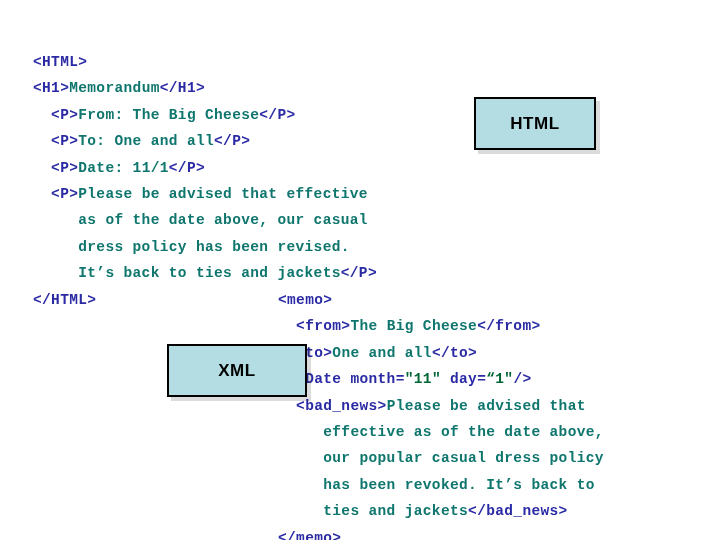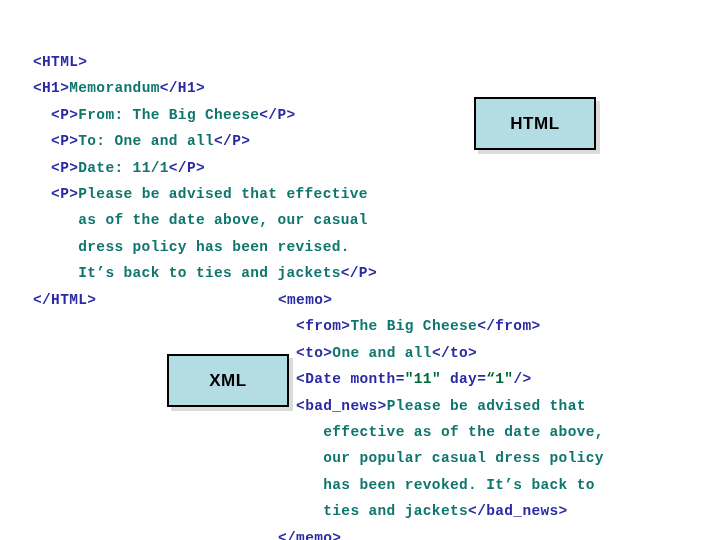--- a/index.html
+++ b/index.html
@@ -74,22 +74,22 @@
   #callout-html {
     left: 461px;
     top: 97px;
     width: 122px;
     height: 53px;
     margin-left: 13px;
   }
 
   #callout-xml {
     left: 167px;
-    top: 354px;
-    width: 122px;
+    top: 344px;
+    width: 140px;
     height: 53px;
     align-items: center;
   }
 </style>
 </head>
 <body>
 
 <div class="code-block" id="html-code"><div class="code-line"><span class="tag">&lt;HTML&gt;</span></div><div class="code-line"><span class="tag">&lt;H1&gt;</span><span class="txt">Memorandum</span><span class="tag">&lt;/H1&gt;</span></div><div class="code-line"><span class="txt">  </span><span class="tag">&lt;P&gt;</span><span class="txt">From: The Big Cheese</span><span class="tag">&lt;/P&gt;</span></div><div class="code-line"><span class="txt">  </span><span class="tag">&lt;P&gt;</span><span class="txt">To: One and all</span><span class="tag">&lt;/P&gt;</span></div><div class="code-line"><span class="txt">  </span><span class="tag">&lt;P&gt;</span><span class="txt">Date: 11/1</span><span class="tag">&lt;/P&gt;</span></div><div class="code-line"><span class="txt">  </span><span class="tag">&lt;P&gt;</span><span class="txt">Please be advised that effective</span></div><div class="code-line"><span class="txt">     as of the date above, our casual</span></div><div class="code-line"><span class="txt">     dress policy has been revised.</span></div><div class="code-line"><span class="txt">     It’s back to ties and jackets</span><span class="tag">&lt;/P&gt;</span></div><div class="code-line"><span class="tag">&lt;/HTML&gt;</span></div></div>
 
 <div class="code-block" id="xml-code"><div class="code-line"><span class="tag">&lt;memo&gt;</span></div><div class="code-line"><span class="txt">  </span><span class="tag">&lt;from&gt;</span><span class="txt">The Big Cheese</span><span class="tag">&lt;/from&gt;</span></div><div class="code-line"><span class="txt">  </span><span class="tag">&lt;to&gt;</span><span class="txt">One and all</span><span class="tag">&lt;/to&gt;</span></div><div class="code-line"><span class="txt">  </span><span class="tag">&lt;Date month=</span><span class="attr-val">"11"</span><span class="tag"> day=</span><span class="attr-val">“1"</span><span class="tag">/&gt;</span></div><div class="code-line"><span class="txt">  </span><span class="tag">&lt;bad_news&gt;</span><span class="txt">Please be advised that</span></div><div class="code-line"><span class="txt">     effective as of the date above,</span></div><div class="code-line"><span class="txt">     our popular casual dress policy</span></div><div class="code-line"><span class="txt">     has been revoked. It’s back to</span></div><div class="code-line"><span class="txt">     ties and jackets</span><span class="tag">&lt;/bad_news&gt;</span></div><div class="code-line"><span class="tag">&lt;/memo&gt;</span></div></div>

